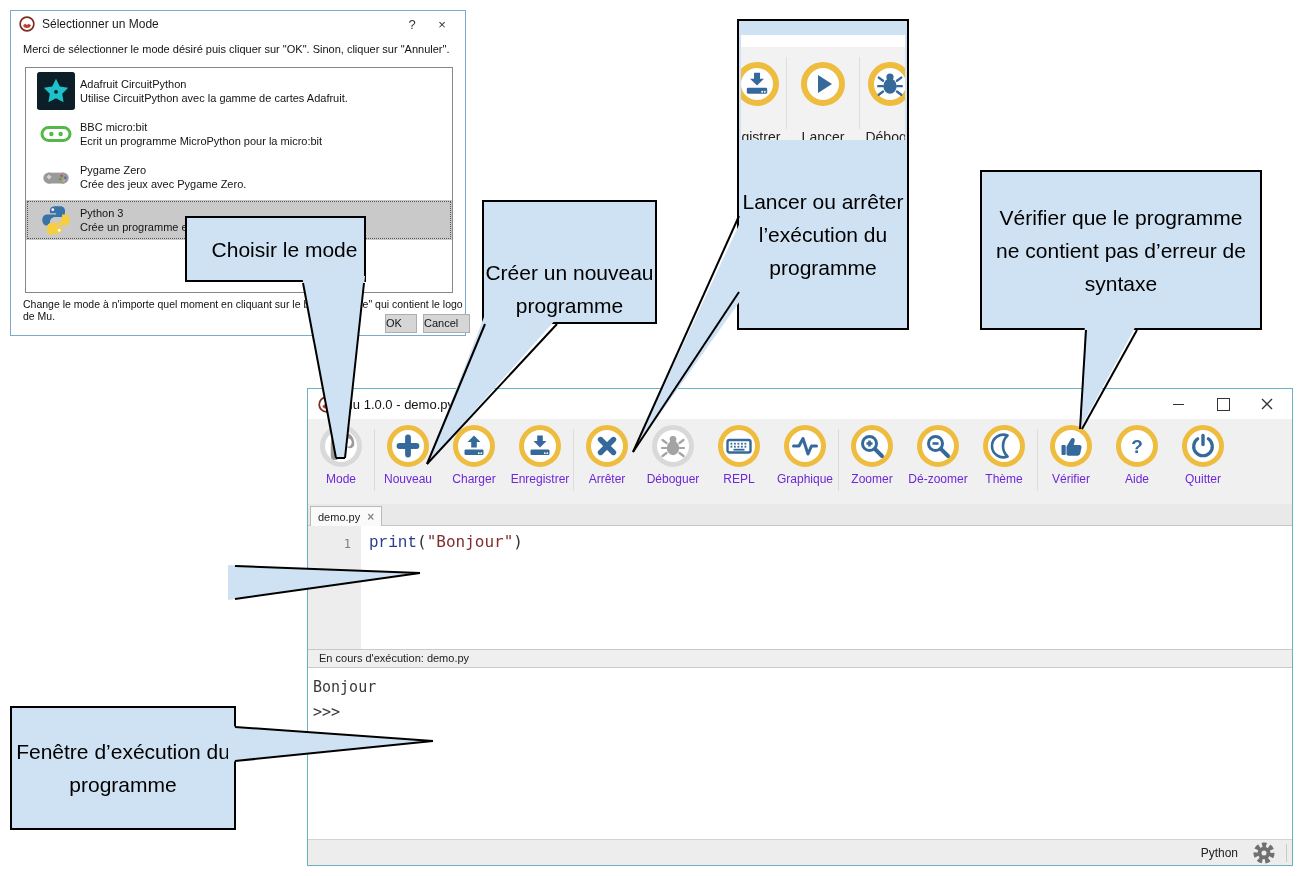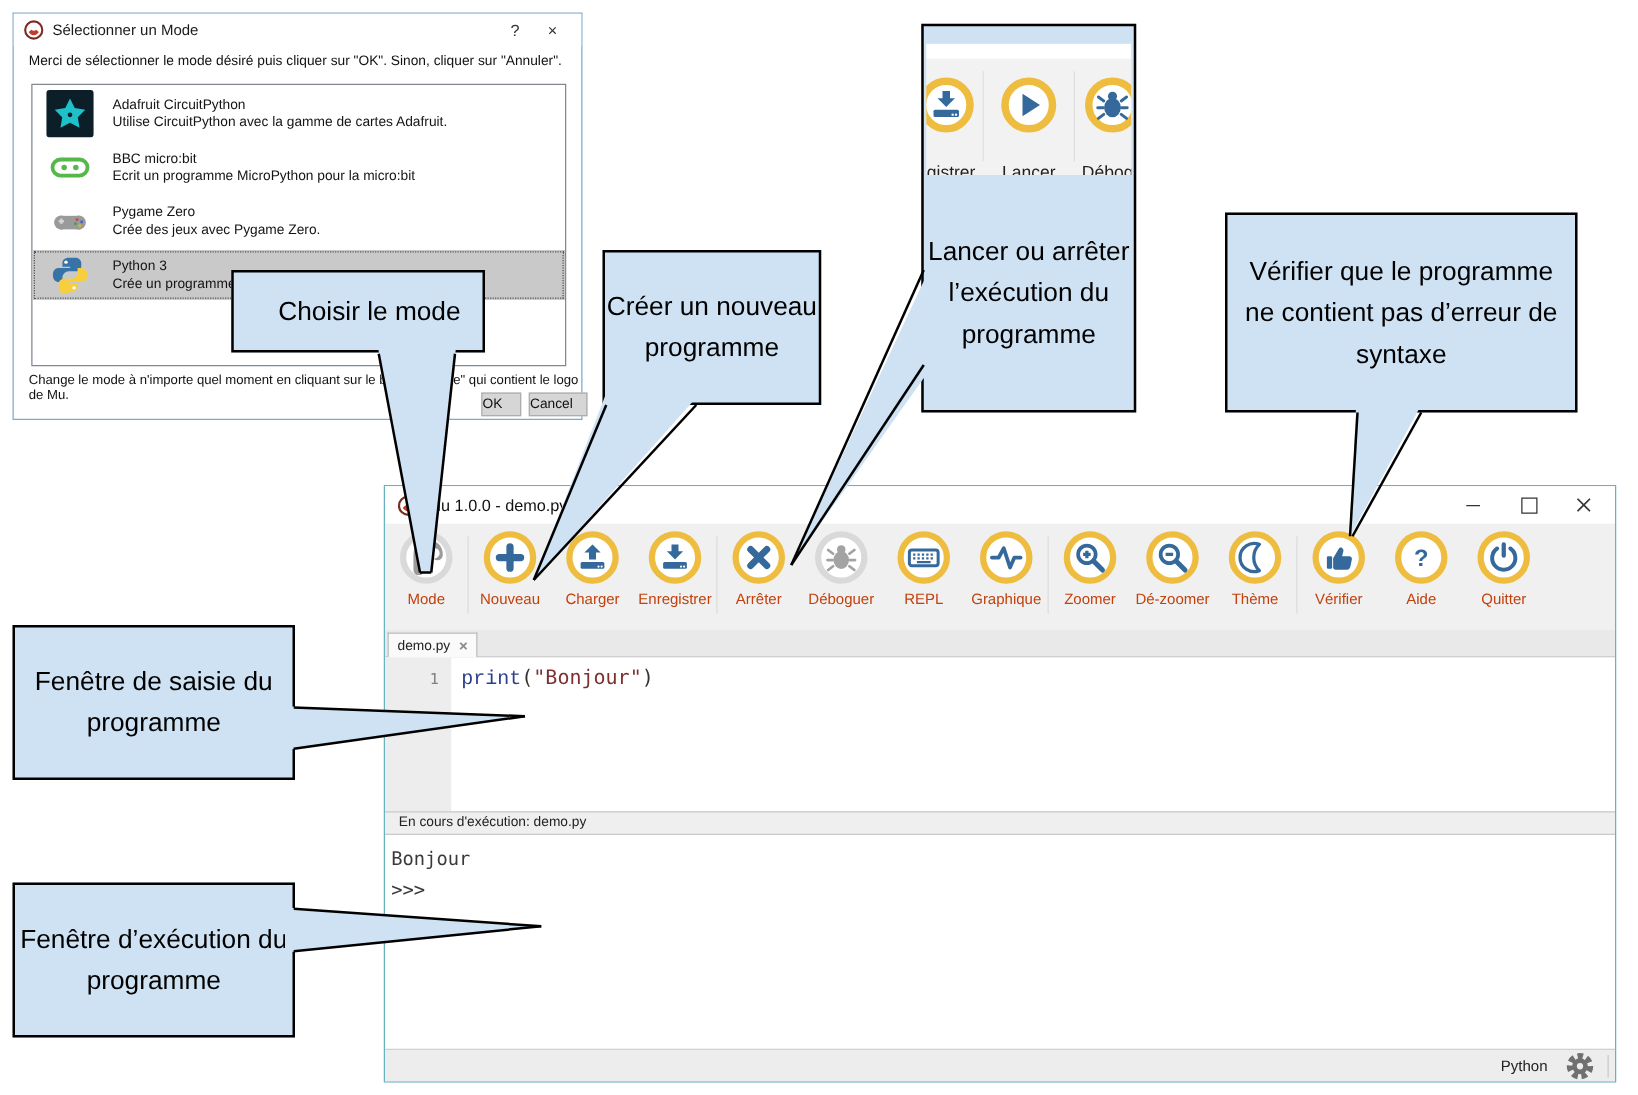--- a/index.html
+++ b/index.html
@@ -11,21 +11,21 @@
             background:#fff; border:1px solid #7aabcf; z-index:10; }
   .dlg-titlebar { height:26px; display:flex; align-items:center; padding:0 8px; background:#fff; }
   .dlg-title { font-size:12px; color:#1a1a1a; margin-left:7px; flex-grow:1; }
   .dlg-sysbtn { width:30px; text-align:center; font-size:13px; color:#333; }
   .dlg-instruction { font-size:11px; color:#111; padding:6px 12px 4px 12px; }
   .dlg-list { position:absolute; left:14px; top:56px; width:428px; height:226px;
               border:1px solid #828790; background:#fff; overflow:hidden; }
   .mode-item { display:flex; align-items:center; height:40px; margin-top:3px; padding:2px 6px 2px 10px; }
   .mode-item.selected { background:#c9c9c9; outline:1px dotted #555; outline-offset:-2px; }
   .mode-ico { width:40px; display:flex; align-items:center; justify-content:center; flex:0 0 40px; }
-  .mode-texts { margin-left:14px; }
+  .mode-texts { margin-left:4px; }
   .mode-name { font-size:11px; color:#141414; line-height:14px; }
   .mode-desc { font-size:11px; color:#141414; line-height:14px; }
   .dlg-footnote { position:absolute; left:12px; top:287px; font-size:10.5px; color:#111; width:440px; }
   .dlg-btn { position:absolute; top:303px; height:19px; font-size:11px; color:#111;
              background:#d6d6d6; border:1px solid #adadad; text-align:left; line-height:17px; }
   .dlg-ok { left:374px; width:32px; }
   .dlg-cancel { left:412px; width:47px; }
 
   
   .mu-window { position:absolute; left:307px; top:388px; width:986px; height:478px;
@@ -37,21 +37,21 @@
   .wc-min::after { content:""; position:absolute; left:1px; top:7px; width:11px; height:1.4px; background:#333; }
   .wc-max::after { content:""; position:absolute; left:1px; top:1px; width:11px; height:11px; border:1.4px solid #333; }
   .wc-close svg { display:block; }
 
   .toolbar { position:absolute; left:0; top:30px; width:984px; height:85px; background:#f0f0f0;
              display:flex; align-items:flex-start; padding-top:6px; }
   .tb-btn { width:66px; display:flex; flex-direction:column; align-items:center; }
   .tb-circ { width:42px; height:42px; border-radius:50%; border:5px solid #eebc3f; background:#fff;
              display:flex; align-items:center; justify-content:center; }
   .tb-btn.inactive .tb-circ { border-color:#d9d9d9; }
-  .tb-label { font-size:12px; color:#c2410c; margin-top:5px; white-space:nowrap; }
+  .tb-label { font-size:12px; color:#6d28d9; margin-top:5px; white-space:nowrap; }
   .tb-sep { width:1px; height:62px; background:#dcdcdc; margin-top:4px; }
 
   .tabbar { position:absolute; left:0; top:115px; width:984px; height:22px; background:#e9e9e9;
             border-bottom:1px solid #c6c6c6; }
   .tab { position:absolute; left:2px; top:2px; height:20px; background:#fafafa;
          border:1px solid #b9b9b9; border-bottom:none; display:flex; align-items:center;
          padding:0 7px; gap:7px; }
   .tab-label { font-size:11px; color:#222; }
   .tab-close { font-size:12px; color:#8a8a8a; font-weight:bold; line-height:10px; }
 
@@ -70,22 +70,22 @@
   .statusbar { position:absolute; left:0; top:450px; width:984px; height:26px; background:#ededed;
                border-top:1px solid #d2d2d2; display:flex; align-items:center; justify-content:flex-end; }
   .sb-mode { font-size:12px; color:#222; margin-right:14px; }
   .sb-gear { margin-right:10px; display:flex; align-items:center; }
   .sb-sep { width:1px; height:18px; background:#c9c9c9; margin-right:5px; }
 
   
   .callout { position:absolute; background:#cfe2f3; border:2px solid #000; z-index:40;
              display:flex; align-items:center; justify-content:center; text-align:center;
              font-size:21px; color:#000; line-height:33px; }
-  .co-choose { left:185px; top:216px; width:203px; height:66px;padding-left:18px; }
-  .co-create { left:482px; top:200px; width:175px; height:124px; }
+  .co-choose { left:185px; top:216px; width:181px; height:66px;padding-left:18px; }
+  .co-create { left:482px; top:200px; width:175px; height:124px;align-items:flex-end; }
   .co-runstop { left:737px; top:19px; width:172px; height:311px; flex-direction:column;
                 justify-content:flex-start; }
   .co-check { left:980px; top:170px; width:282px; height:160px; padding:0 8px; }
   .co-saisie { left:10px; top:500px; width:226px; height:124px; }
   .co-exec { left:10px; top:706px; width:226px; height:124px; }
   .co-runstop .co-text { flex-grow:1; display:flex; align-items:center; }
 
   
   .snippet { position:relative; margin:14px 2px 0 2px; width:164px; height:105px;
              background:#f2f2f2; overflow:hidden; flex:0 0 105px; }
@@ -446,23 +446,20 @@
       <div class="snip-label" style="left:47px; width:70px;text-align:center;">Lancer</div>
       <div class="snip-label" style="left:114px; width:70px;">Débogu</div>
     </div>
     <span class="co-text">Lancer ou arrêter l’exécution du programme</span>
   </div>
 
   <div class="callout co-check">
     <span class="co-text">Vérifier que le programme ne contient pas d’erreur de syntaxe</span>
   </div>
 
-  <div class="callout co-saisie">
-    <span class="co-text">Fenêtre de saisie du programme</span>
-  </div>
 
   <div class="callout co-exec">
     <span class="co-text">Fenêtre d’exécution du programme</span>
   </div>
 
   <svg class="overlay" width="1310" height="876" viewBox="0 0 1310 876">
 
     <polygon points="302,276 365,276 345,458 336,458" fill="#cfe2f3"></polygon>
     <line x1="303" y1="283" x2="336" y2="458" stroke="#000" stroke-width="2"></line>
     <line x1="364" y1="283" x2="345" y2="458" stroke="#000" stroke-width="2"></line>

